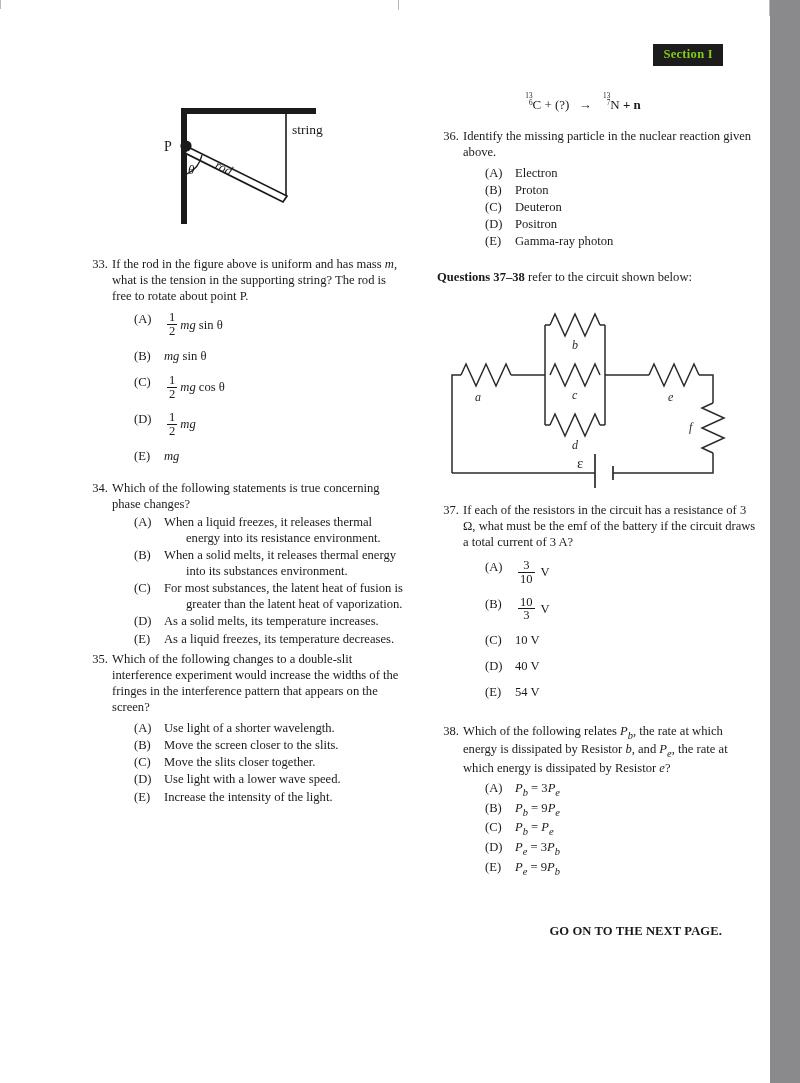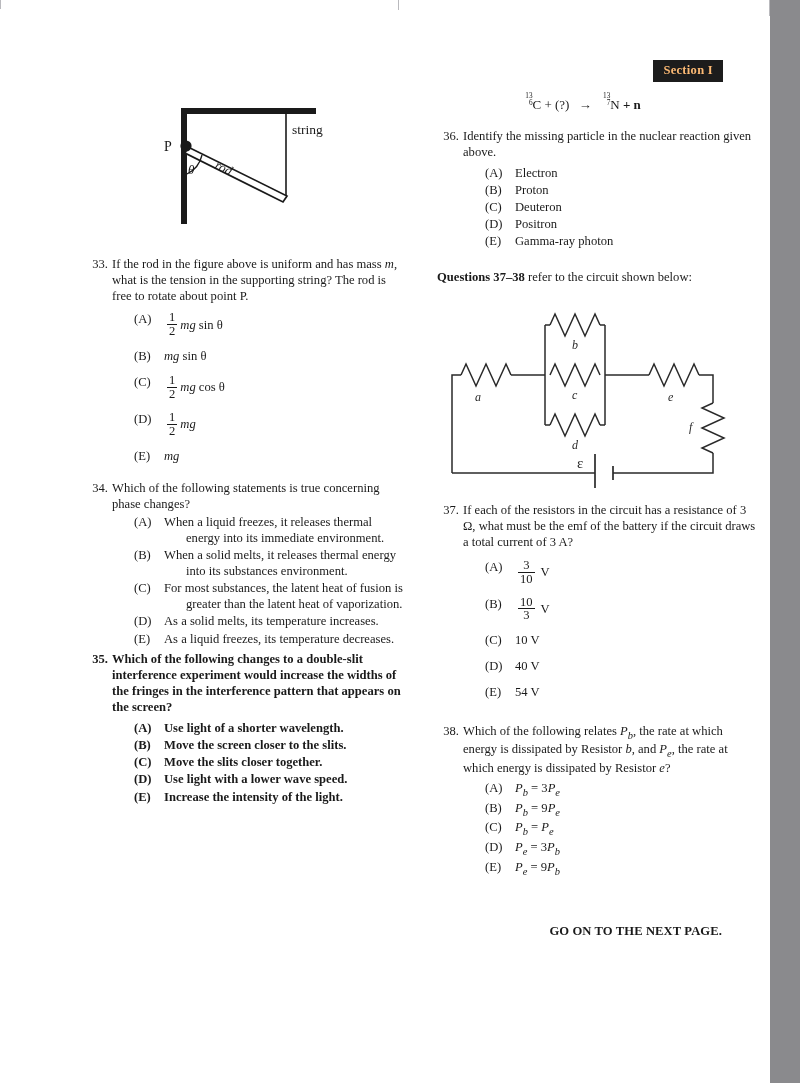--- a/index.html
+++ b/index.html
@@ -33,23 +33,23 @@
     background: #b9b9bd;
   }
   .tick-top { left: 398px; top: 0; width: 1px; height: 10px; }
   .tick-left { left: 0; top: 0; width: 1px; height: 9px; }
   .tick-right-top { left: 769px; top: 0; width: 1px; height: 16px; }
 
   
   .section-badge {
     position: absolute;
     right: 47px;
-    top: 60px;
+    top: 44px;
     background: #1c1c1c;
-    color: #fdba74;
+    color: #84cc16;
     font-family: "Liberation Serif", serif;
     font-weight: bold;
     font-size: 12.5px;
     letter-spacing: 0.3px;
     padding: 4px 10px 5px 10px;
     line-height: 1;
   }
 
   
   .col {
@@ -230,42 +230,42 @@
         </div>
       </div>
     </div>
 
     <div class="q" style="margin-top:16px;">
       <span class="qnum">34.</span>
       <span class="qtext">Which of the following statements is true concerning phase changes?</span>
       <div class="choices" style="margin-top:2px;">
         <div class="choice choice-hang">
           <span class="clab">(A)</span>
-          <span class="ctext">When a liquid freezes, it releases thermal<br><span style="padding-left:22px;display:inline-block;">energy into its immediate environment.</span></span>
+          <span class="ctext">When a liquid freezes, it releases thermal<br><span style="padding-left:22px;display:inline-block;">energy into its resistance environment.</span></span>
         </div>
         <div class="choice choice-hang">
           <span class="clab">(B)</span>
           <span class="ctext">When a solid melts, it releases thermal energy<br><span style="padding-left:22px;display:inline-block;">into its substances environment.</span></span>
         </div>
         <div class="choice choice-hang">
           <span class="clab">(C)</span>
           <span class="ctext">For most substances, the latent heat of fusion is<br><span style="padding-left:22px;display:inline-block;">greater than the latent heat of vaporization.</span></span>
         </div>
         <div class="choice">
           <span class="clab">(D)</span>
           <span class="ctext">As a solid melts, its temperature increases.</span>
         </div>
         <div class="choice">
           <span class="clab">(E)</span>
           <span class="ctext">As a liquid freezes, its temperature decreases.</span>
         </div>
       </div>
     </div>
 
-    <div class="q" style="margin-top:2px;font-weight:bold;">
+    <div class="q" style="margin-top:2px;">
       <span class="qnum">35.</span>
       <span class="qtext">Which of the following changes to a double-slit interference experiment would increase the widths of the fringes in the interference pattern that appears on the screen?</span>
       <div class="choices" style="margin-top:5px;">
         <div class="choice">
           <span class="clab">(A)</span>
           <span class="ctext">Use light of a shorter wavelength.</span>
         </div>
         <div class="choice">
           <span class="clab">(B)</span>
           <span class="ctext">Move the screen closer to the slits.</span>

